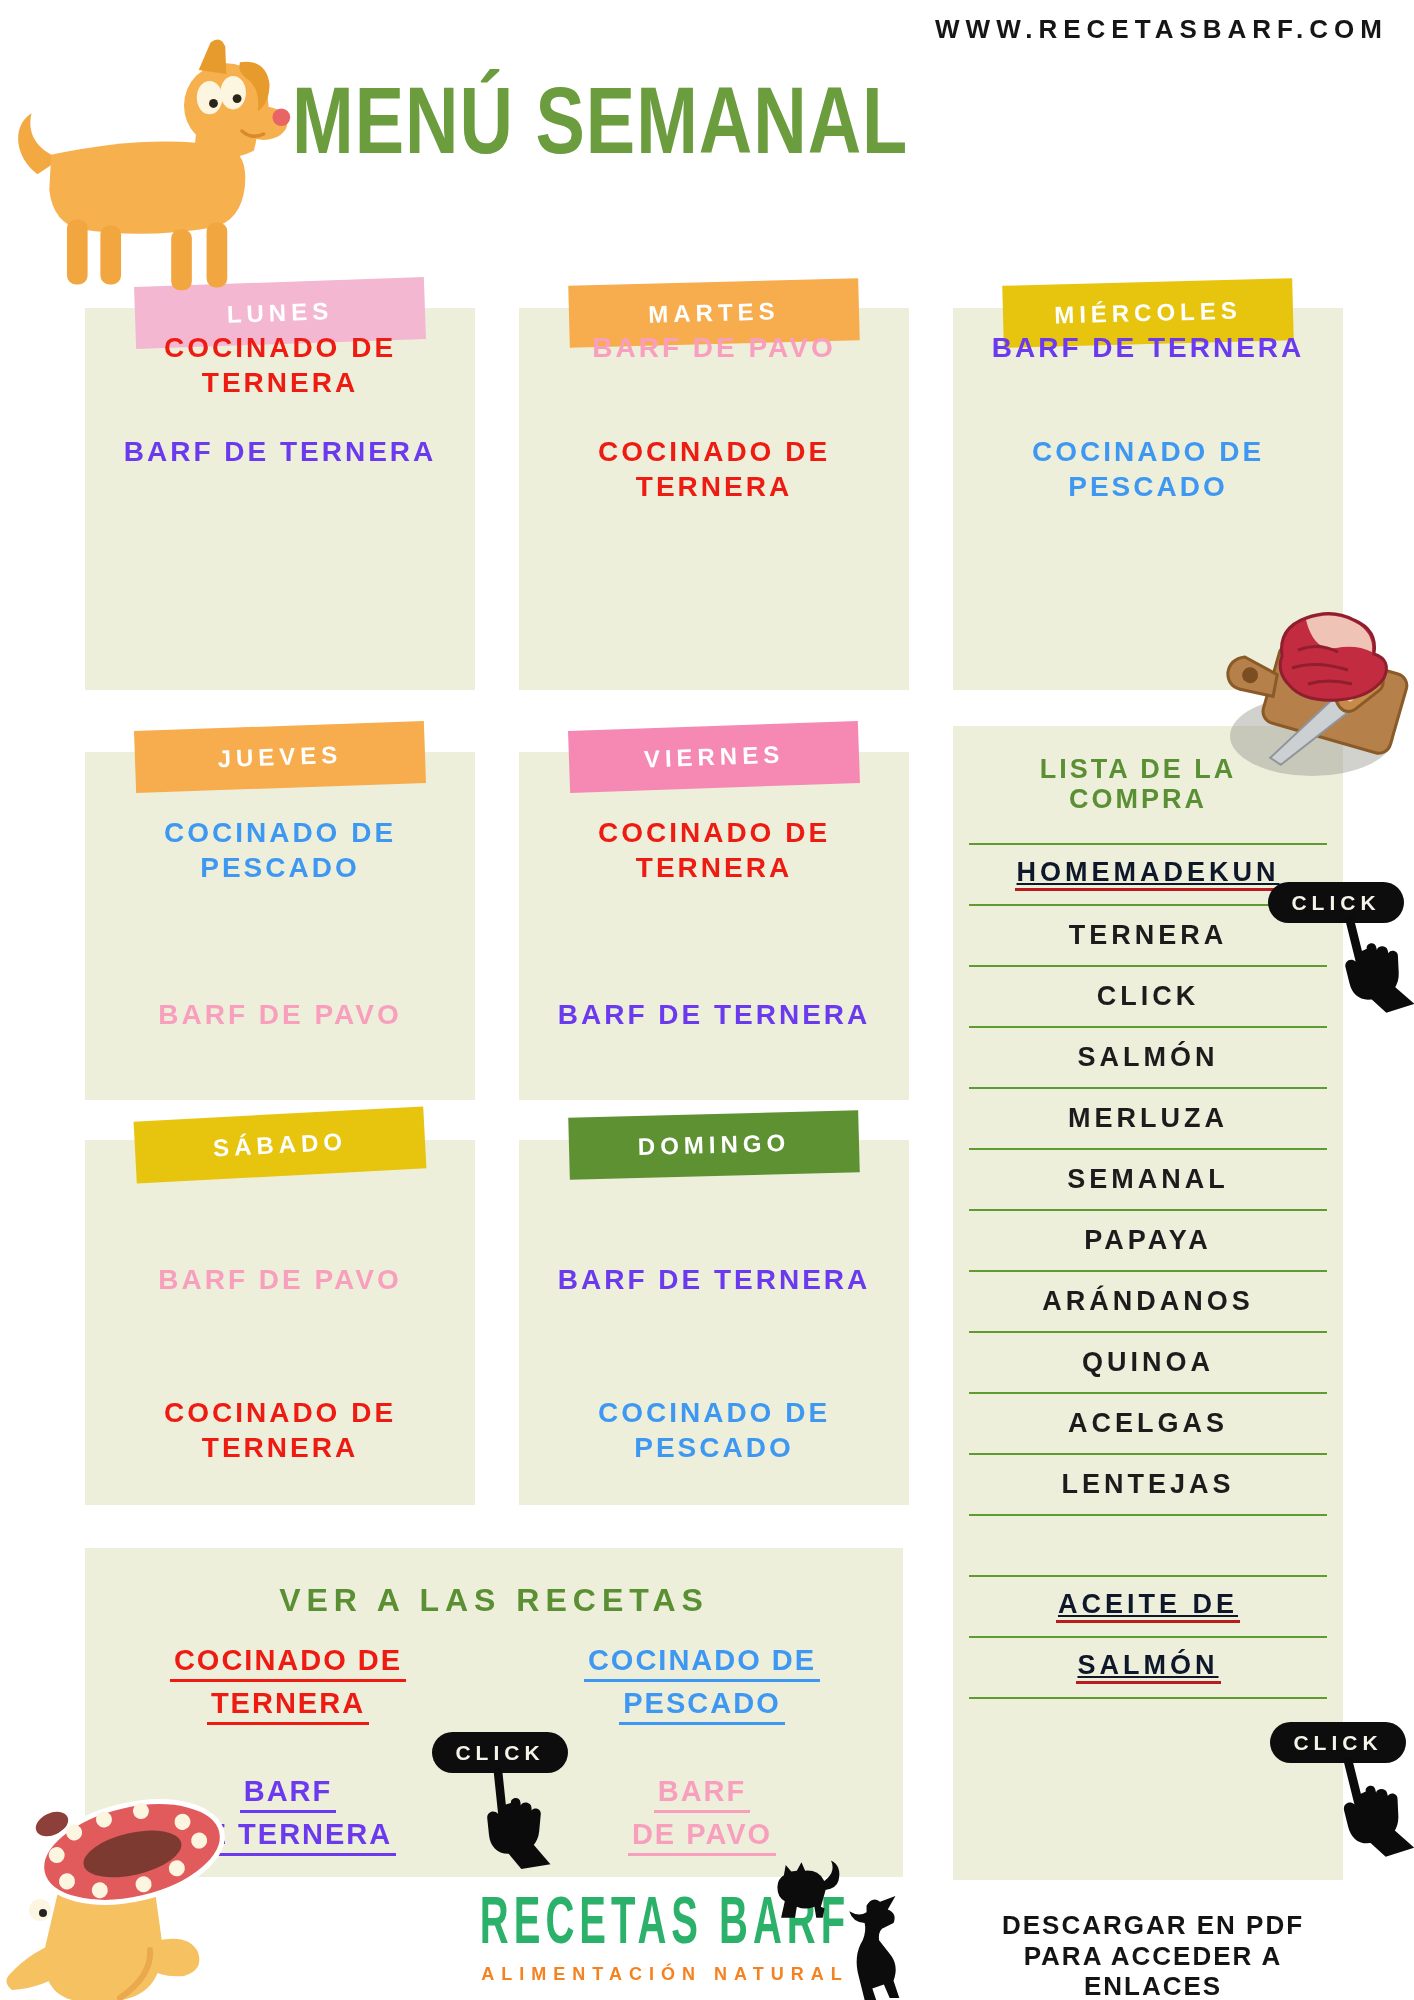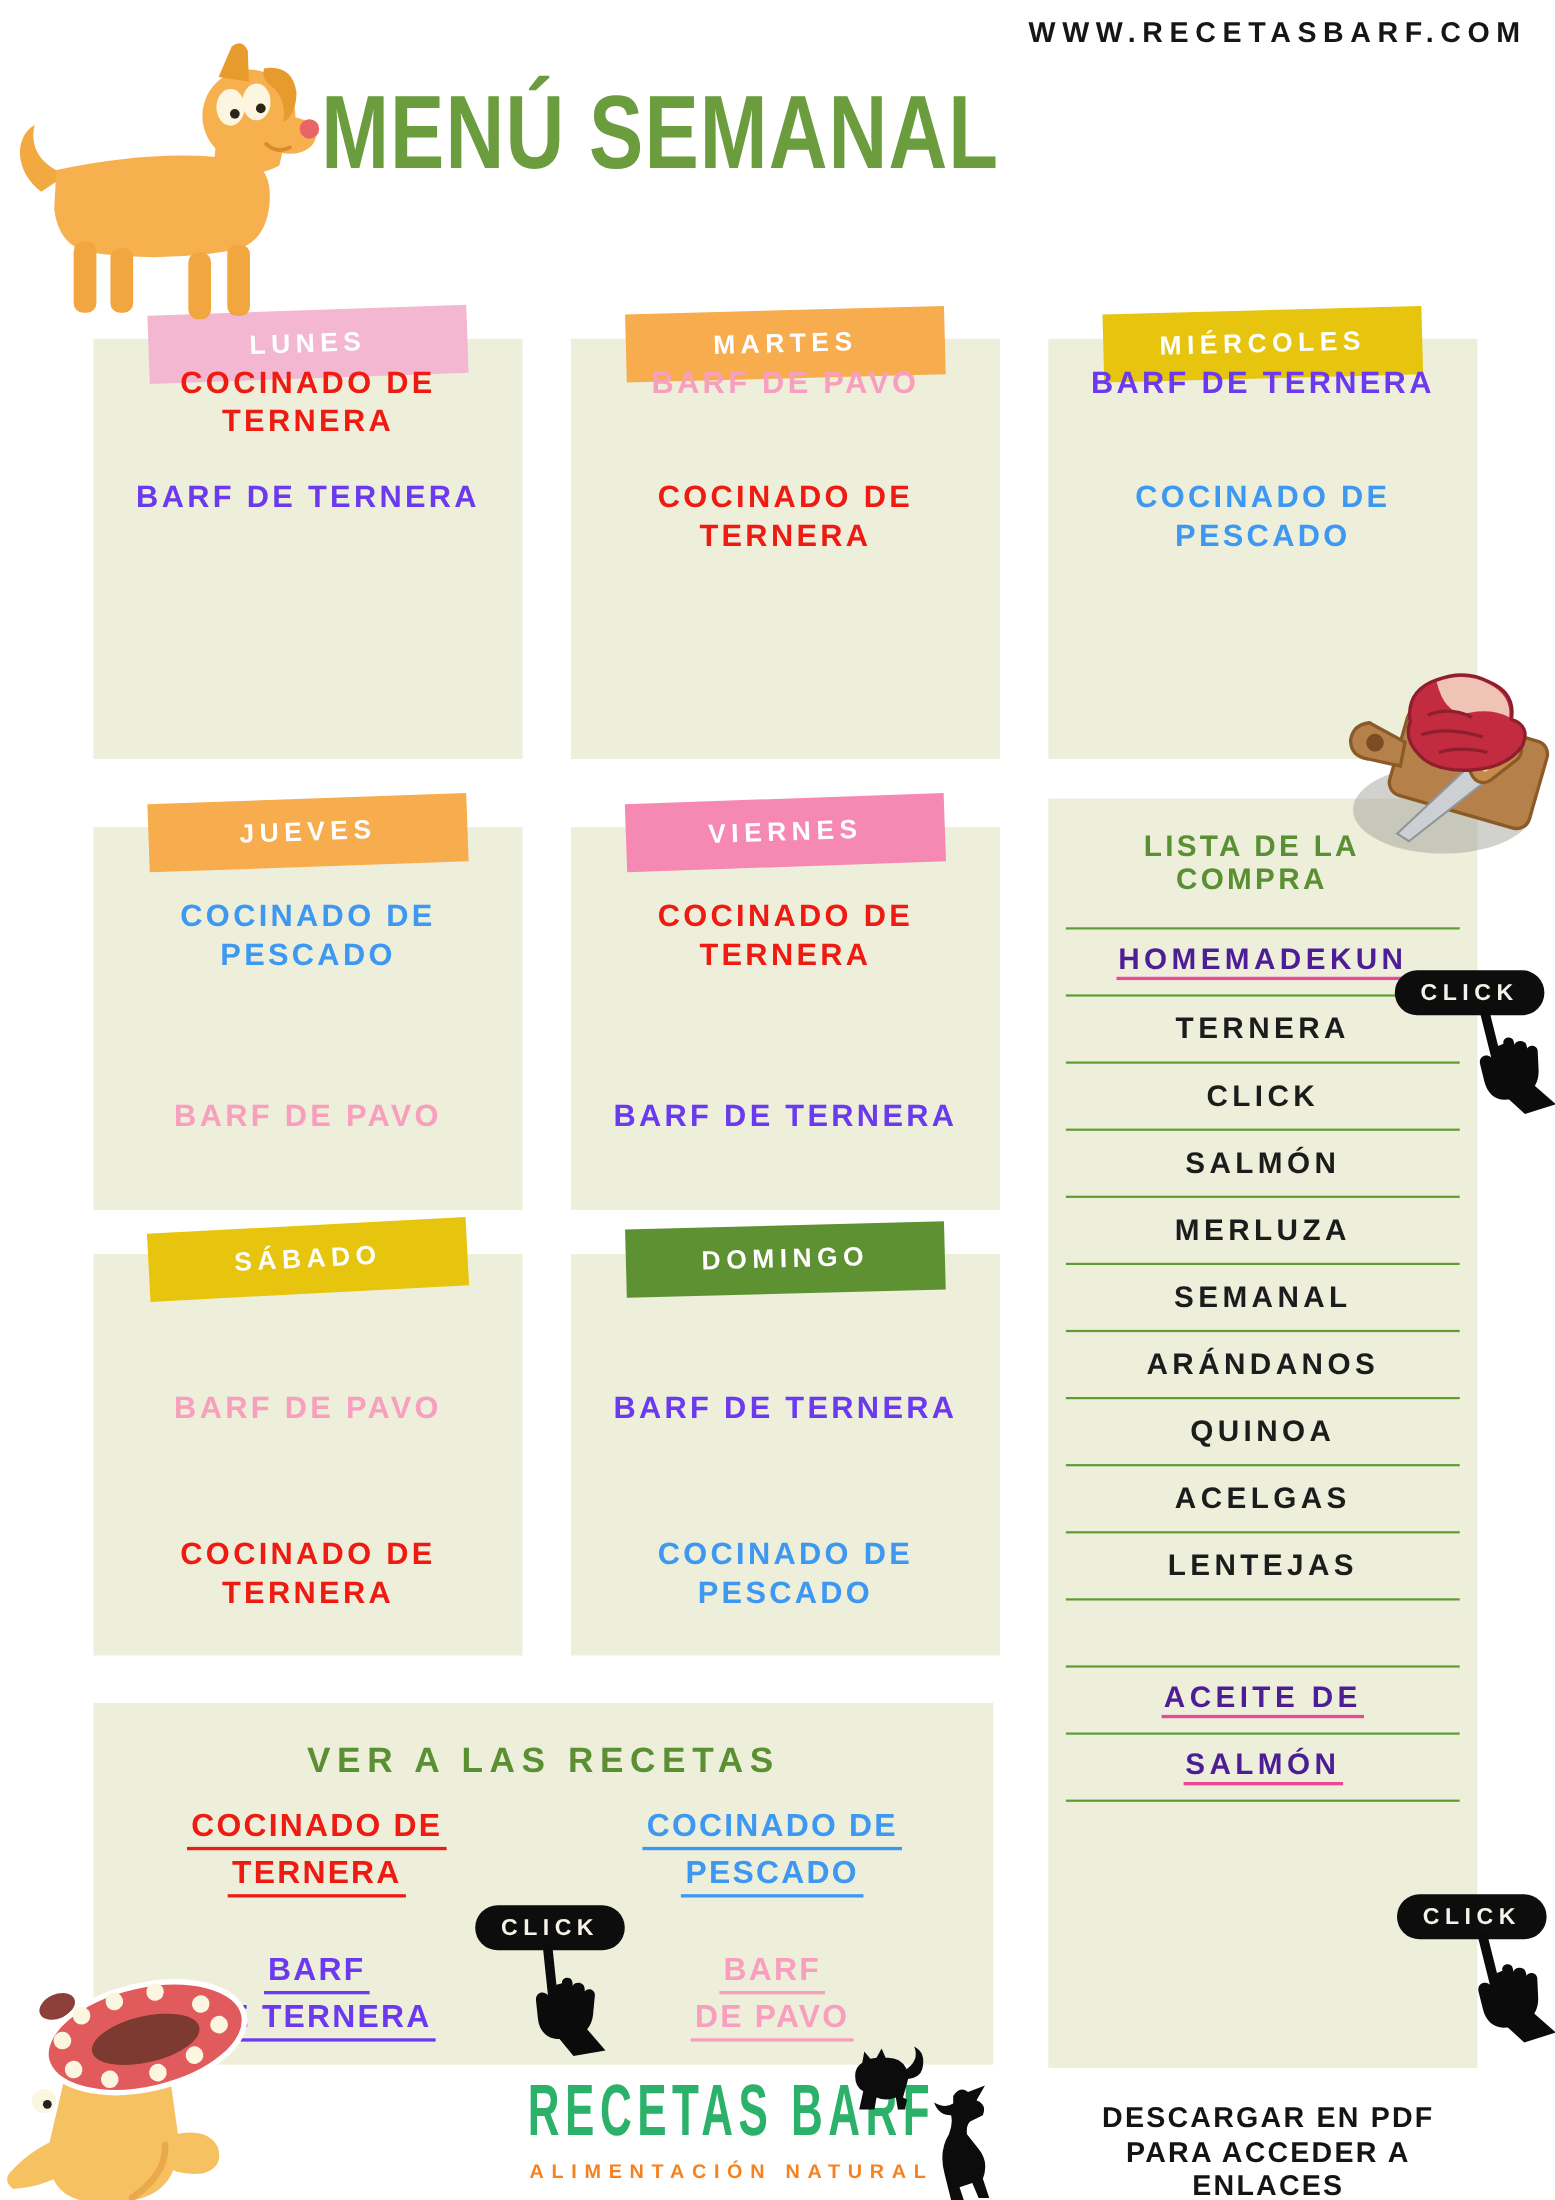--- a/index.html
+++ b/index.html
@@ -19,21 +19,21 @@
   .meal{position:absolute;left:18px;right:18px;text-align:center;font-weight:bold;font-size:28px;letter-spacing:3px;line-height:1.25;}
   .r1 .slot1{top:22px;} .r1 .slot2{top:126px;}
   .r2 .slot1{top:63px;} .r2 .slot2{top:245px;}
   .r3 .slot1{top:122px;} .r3 .slot2{top:255px;}
 
   
   .shop-panel{position:absolute;left:953px;top:726px;width:390px;height:1154px;background:#EDEFDB;}
   .shop-title{position:absolute;top:28px;left:60px;width:250px;text-align:center;font-size:27px;font-weight:bold;letter-spacing:3px;color:#5B8F33;line-height:1.12;}
   .shop-rows{position:absolute;top:117px;left:16px;right:16px;border-top:2px solid #5E9C31;}
   .shop-row{height:59px;border-bottom:2px solid #5E9C31;display:flex;align-items:center;justify-content:center;font-size:27px;font-weight:bold;letter-spacing:4px;color:#1c1c1c;}
-  .shop-link{color:#4c1d95;border-bottom:3px solid #ec4899;padding:0 2px 1px 2px;line-height:1.05;}
+  .shop-link{color:#0f172a;border-bottom:3px solid #b91c1c;padding:0 2px 1px 2px;line-height:1.05;text-decoration:underline;}
 
   
   .click-group{position:absolute;z-index:6;}
   .click-pill{width:136px;height:41px;background:#0d0d0d;border-radius:22px;color:#f5f2e8;font-size:21px;font-weight:bold;letter-spacing:5px;display:flex;align-items:center;justify-content:center;}
   .hand{position:absolute;}
 
   
   .recipes-panel{position:absolute;left:85px;top:1548px;width:818px;height:329px;background:#EDEFDB;}
   .recipes-title{position:absolute;top:34px;left:0;width:100%;text-align:center;font-size:32px;font-weight:bold;letter-spacing:6px;color:#5B8F33;}
   .rlink{position:absolute;width:330px;text-align:center;font-size:29px;font-weight:bold;letter-spacing:2px;line-height:1.18;cursor:pointer;}
@@ -118,20 +118,21 @@
     <div class="shop-title">LISTA DE LA COMPRA</div>
     <div class="shop-rows">
       <div class="shop-row">
           <span class="shop-link">HOMEMADEKUN</span>
         </div>
       <div class="shop-row">TERNERA</div>
       <div class="shop-row">CLICK</div>
       <div class="shop-row">SALMÓN</div>
       <div class="shop-row">MERLUZA</div>
       <div class="shop-row">SEMANAL</div>
+      <div class="shop-row">PAPAYA</div>
       <div class="shop-row">ARÁNDANOS</div>
       <div class="shop-row">QUINOA</div>
       <div class="shop-row">ACELGAS</div>
       <div class="shop-row">LENTEJAS</div>
       <div class="shop-row"></div>
       <div class="shop-row">
           <span class="shop-link">ACEITE DE</span>
         </div>
       <div class="shop-row">
           <span class="shop-link">SALMÓN</span>

